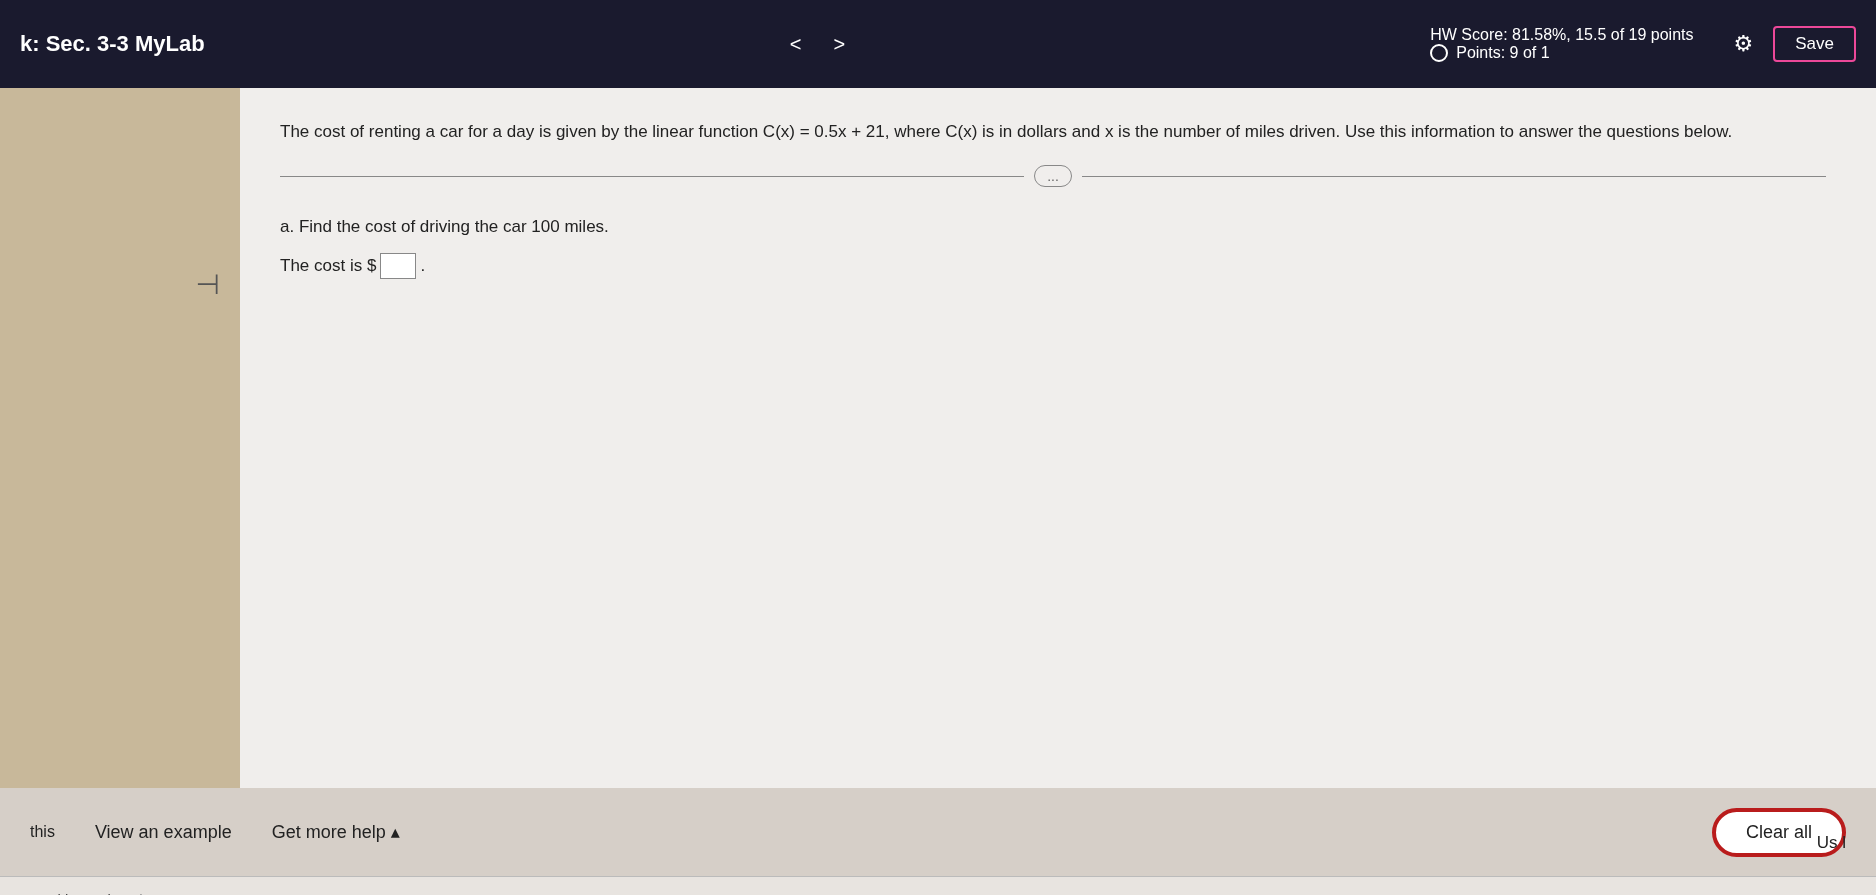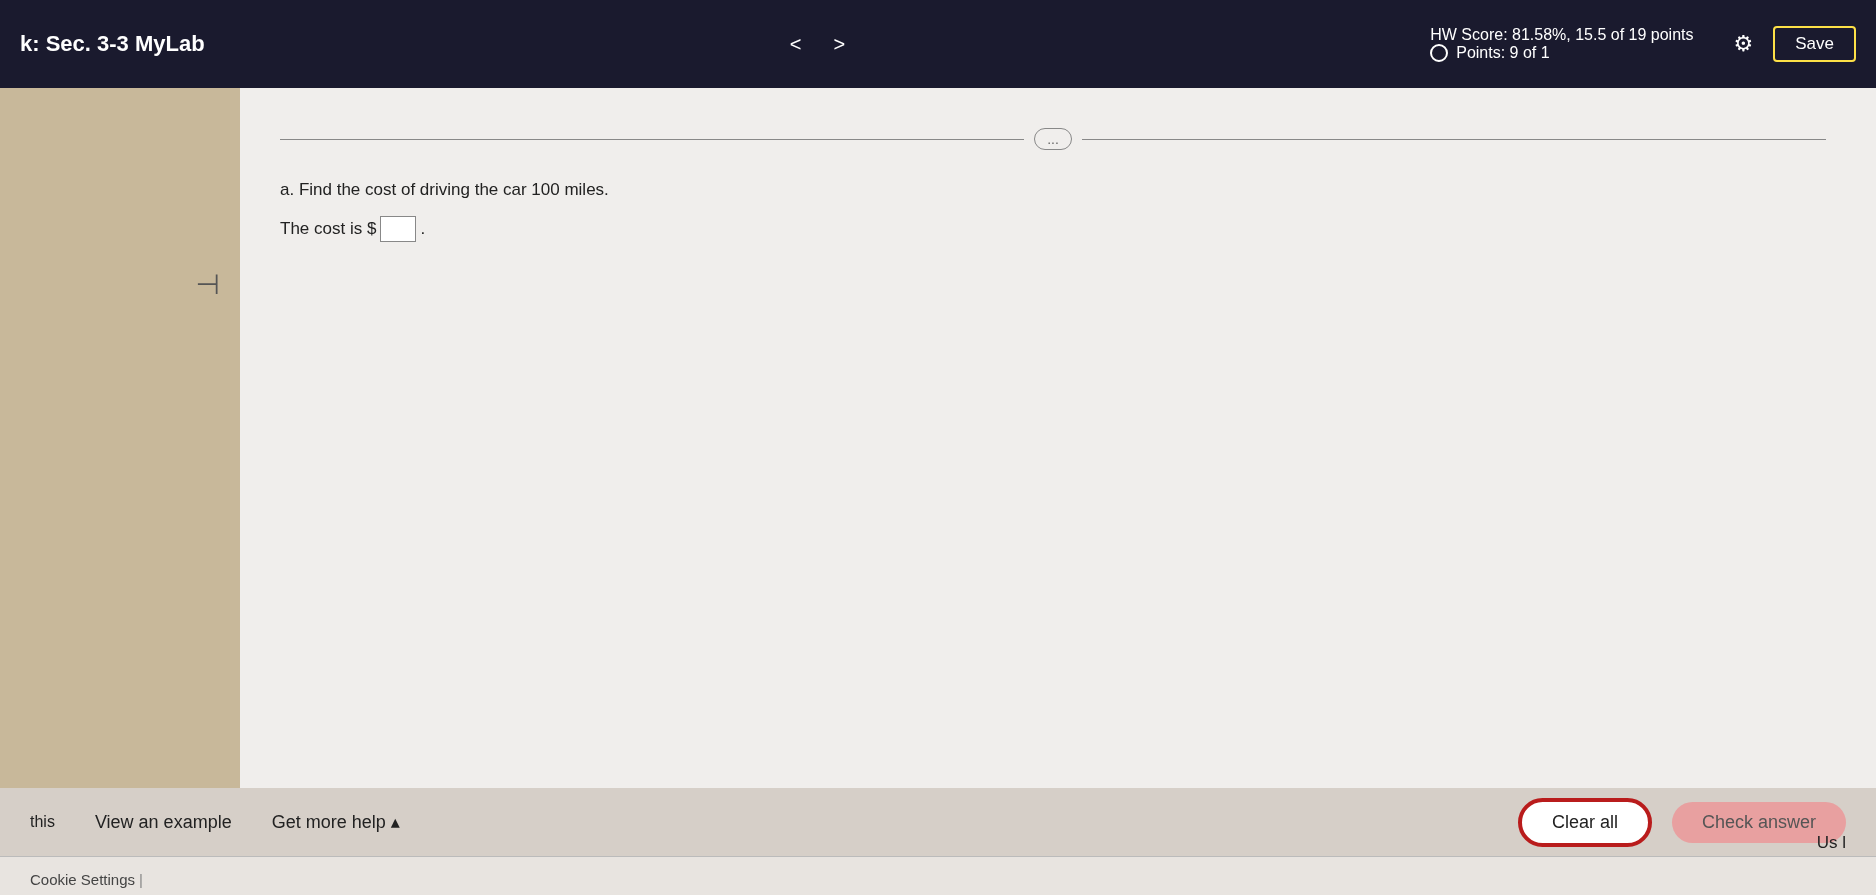--- a/index.html
+++ b/index.html
@@ -99,21 +99,21 @@
       gap: 20px;
     }
 
     .gear-icon {
       font-size: 22px;
       color: white;
     }
 
     .save-btn {
       background: transparent;
-      border: 2px solid #fde047;
+      border: 2px solid #ec4899;
       color: white;
       padding: 6px 20px;
       font-size: 17px;
       cursor: pointer;
       border-radius: 4px;
     }
 
     
     .main-container {
       display: flex;
@@ -190,21 +190,21 @@
       width: 36px;
       height: 26px;
       font-size: 16px;
       outline: none;
       background: white;
     }
 
     
     .bottom-bar {
       background: #d6cfc8;
-      height: 68px;
+      height: 88px;
       display: flex;
       align-items: center;
       padding: 0 30px;
       gap: 40px;
     }
 
     .bottom-link {
       font-size: 18px;
       color: #222;
       cursor: pointer;
@@ -307,20 +307,21 @@
   </div>
 </div>
 
 <div class="main-container">
 
   <div class="sidebar">
     <span class="sidebar-icon">⊣</span>
   </div>
 
   <div class="content-area">
+    <p class="question-text">The cost of renting a car for a day is given by the linear function C(x) = 0.5x + 21, where C(x) is in dollars and x is the number of miles driven.  Use this information to answer the questions below.</p>
 
     <div class="divider-container">
       <div class="divider-line"></div>
       <span class="divider-ellipsis">...</span>
       <div class="divider-line"></div>
     </div>
 
     <p class="sub-question">a. Find the cost of driving the car 100 miles.</p>
 
     <div class="answer-line">
@@ -331,21 +332,20 @@
   </div>
 </div>
 
 <div class="bottom-bar">
   <span class="bottom-link side-text">this</span>
   <span class="bottom-link">View an example</span>
   <span class="bottom-link">Get more help ▴</span>
 
   <div class="bottom-actions">
     <button class="clear-all-btn">Clear all</button>
-    <button class="check-answer-btn">Check answer</button>
   </div>
 </div>
 
 <div class="cookie-bar">
   <span class="cookie-text">Cookie Settings</span>
   <span class="cookie-divider">|</span>
 </div>
 
 <span class="us-text">Us l</span>
 

